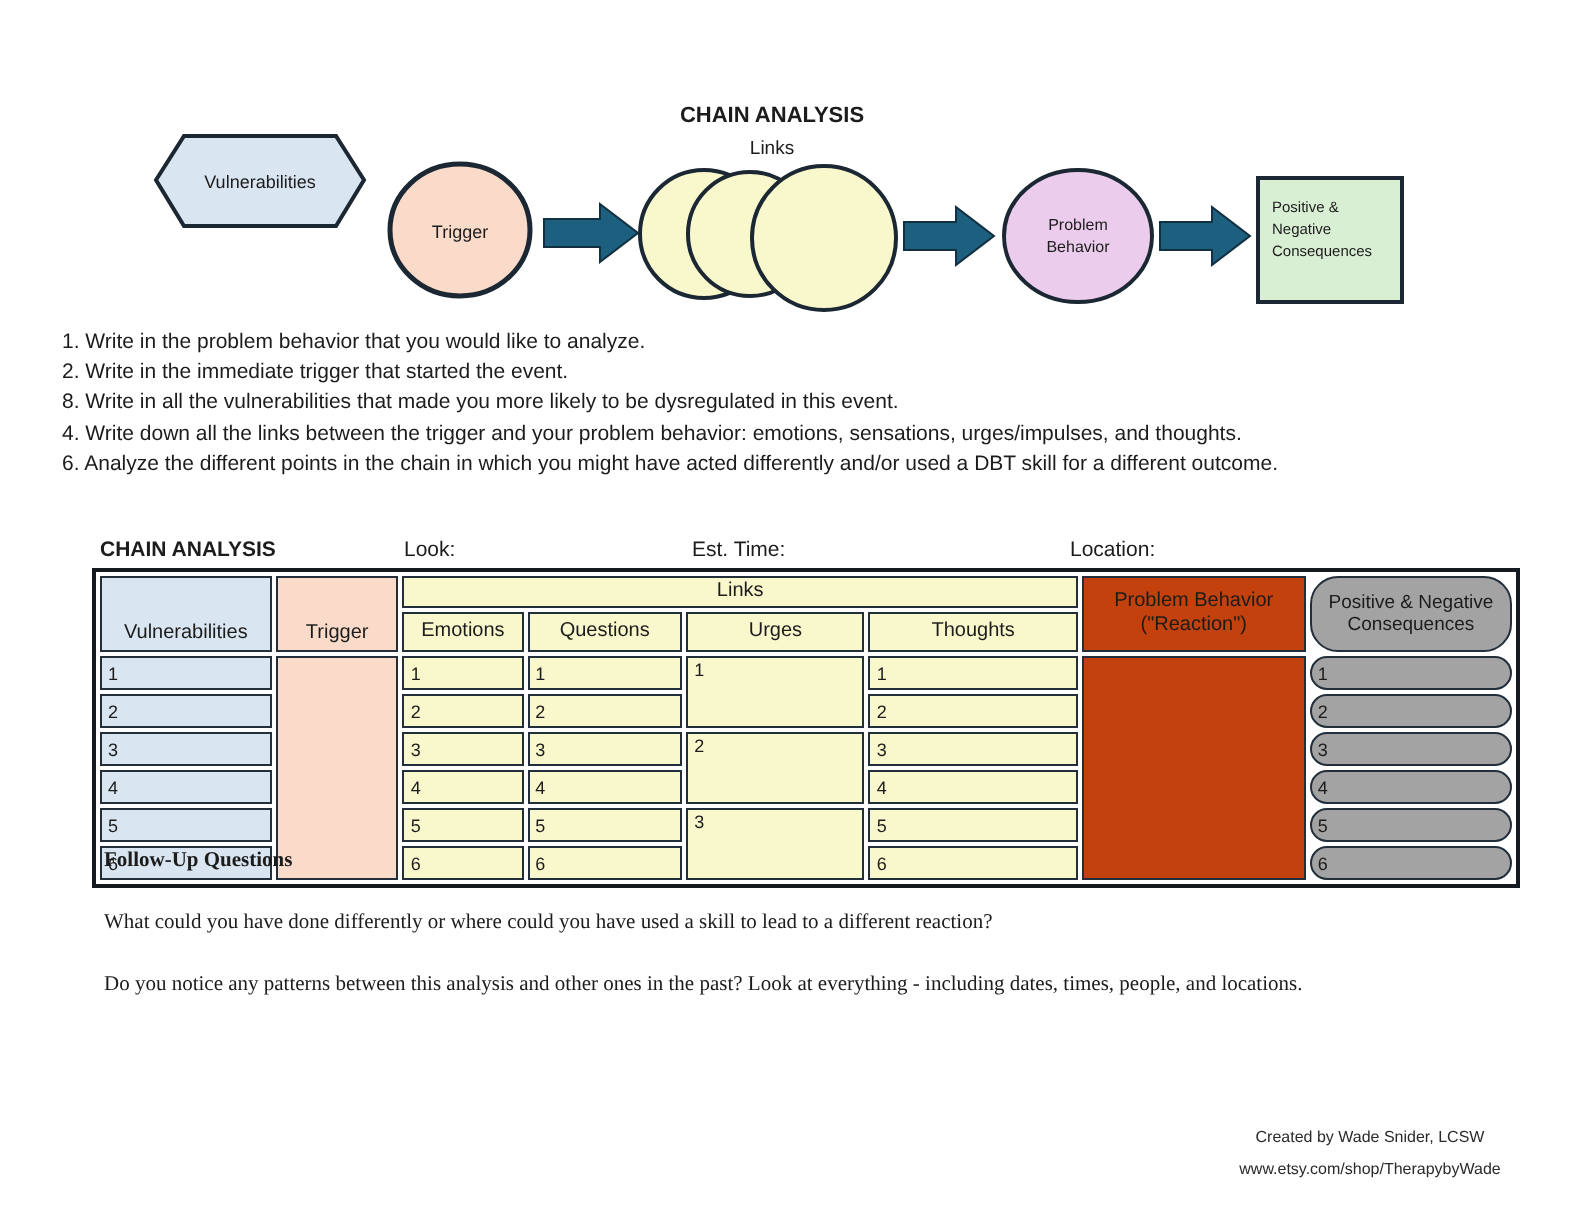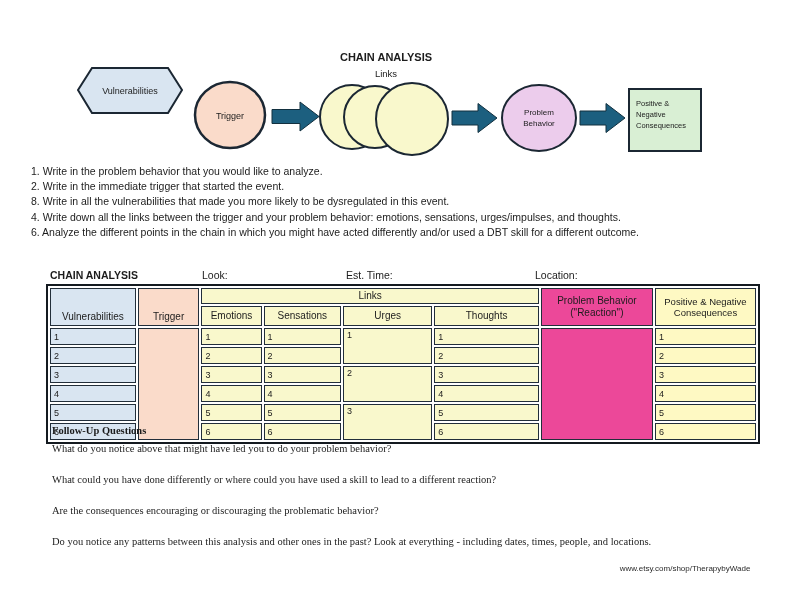--- a/index.html
+++ b/index.html
@@ -34,22 +34,22 @@
   tr.h2 td{height:16px;margin-left:16px;}
   tr.dr td{height:13px;}
   .hcell{text-align:center;font-size:10px;vertical-align:middle;line-height:1.2;}
   .hcell.bottom{vertical-align:bottom;padding-bottom:2px;}
   .small-header{font-size:9.5px;}
   .num{font-size:9px;text-align:left;padding-left:3px;vertical-align:middle;}
   .num.top{vertical-align:top;padding-top:1px;}
   .blue{background:#d9e5f1;}
   .pink{background:#fadbca;}
   .yellow{background:#f9f8cc;}
-  .purple{background:#ec4899;}
-  .green{background:#fef9c3;}
+  .purple{background:#c2410c;}
+  .green{background:#a3a3a3;border-radius:14px;}
   
   .followup{position:absolute;left:52px;top:424px;width:700px;font-size:10.5px;font-family:Liberation Serif, serif;}
   .followup .fu-head{font-weight:bold;line-height:13px;margin:0 0 5px 0;}
   .followup .q{line-height:13px;margin-top:18px;white-space:nowrap;}
   .followup .q.first{margin-top:0;}
   
   .footer{position:absolute;left:580px;top:561px;width:210px;text-align:center;font-size:8px;line-height:15.5px;color:#2a2a2a;}
 </style>
 </head>
 <body>
@@ -122,21 +122,21 @@
           <div>Problem Behavior</div>
           <div>("Reaction")</div>
         </td>
         <td class="green hcell small-header" rowspan="2">
           <div>Positive &amp; Negative</div>
           <div>Consequences</div>
         </td>
       </tr>
       <tr class="h2">
         <td class="yellow hcell">Emotions</td>
-        <td class="yellow hcell">Sensations</td>
+        <td class="yellow hcell">Questions</td>
         <td class="yellow hcell">Urges</td>
         <td class="yellow hcell">Thoughts</td>
       </tr>
       <tr class="dr">
         <td class="blue num">1</td>
         <td class="pink" rowspan="6"></td>
         <td class="yellow num">1</td>
         <td class="yellow num">1</td>
         <td class="yellow num top" rowspan="2">1</td>
         <td class="yellow num">1</td>
@@ -179,23 +179,22 @@
         <td class="yellow num">6</td>
         <td class="yellow num">6</td>
         <td class="green num">6</td>
       </tr>
     </tbody>
       </table>
   </div>
 
   <div class="followup">
     <div class="fu-head">Follow-Up Questions</div>
-    <div class="q first">What do you notice above that might have led you to do your problem behavior?</div>
     <div class="q">What could you have done differently or where could you have used a skill to lead to a different reaction?</div>
-    <div class="q">Are the consequences encouraging or discouraging the problematic behavior?</div>
     <div class="q">Do you notice any patterns between this analysis and other ones in the past? Look at everything - including dates, times, people, and locations.</div>
   </div>
 
   <div class="footer">
+    <div>Created by Wade Snider, LCSW</div>
     <div>www.etsy.com/shop/TherapybyWade</div>
   </div>
 
 </div>
 
 </body></html>

